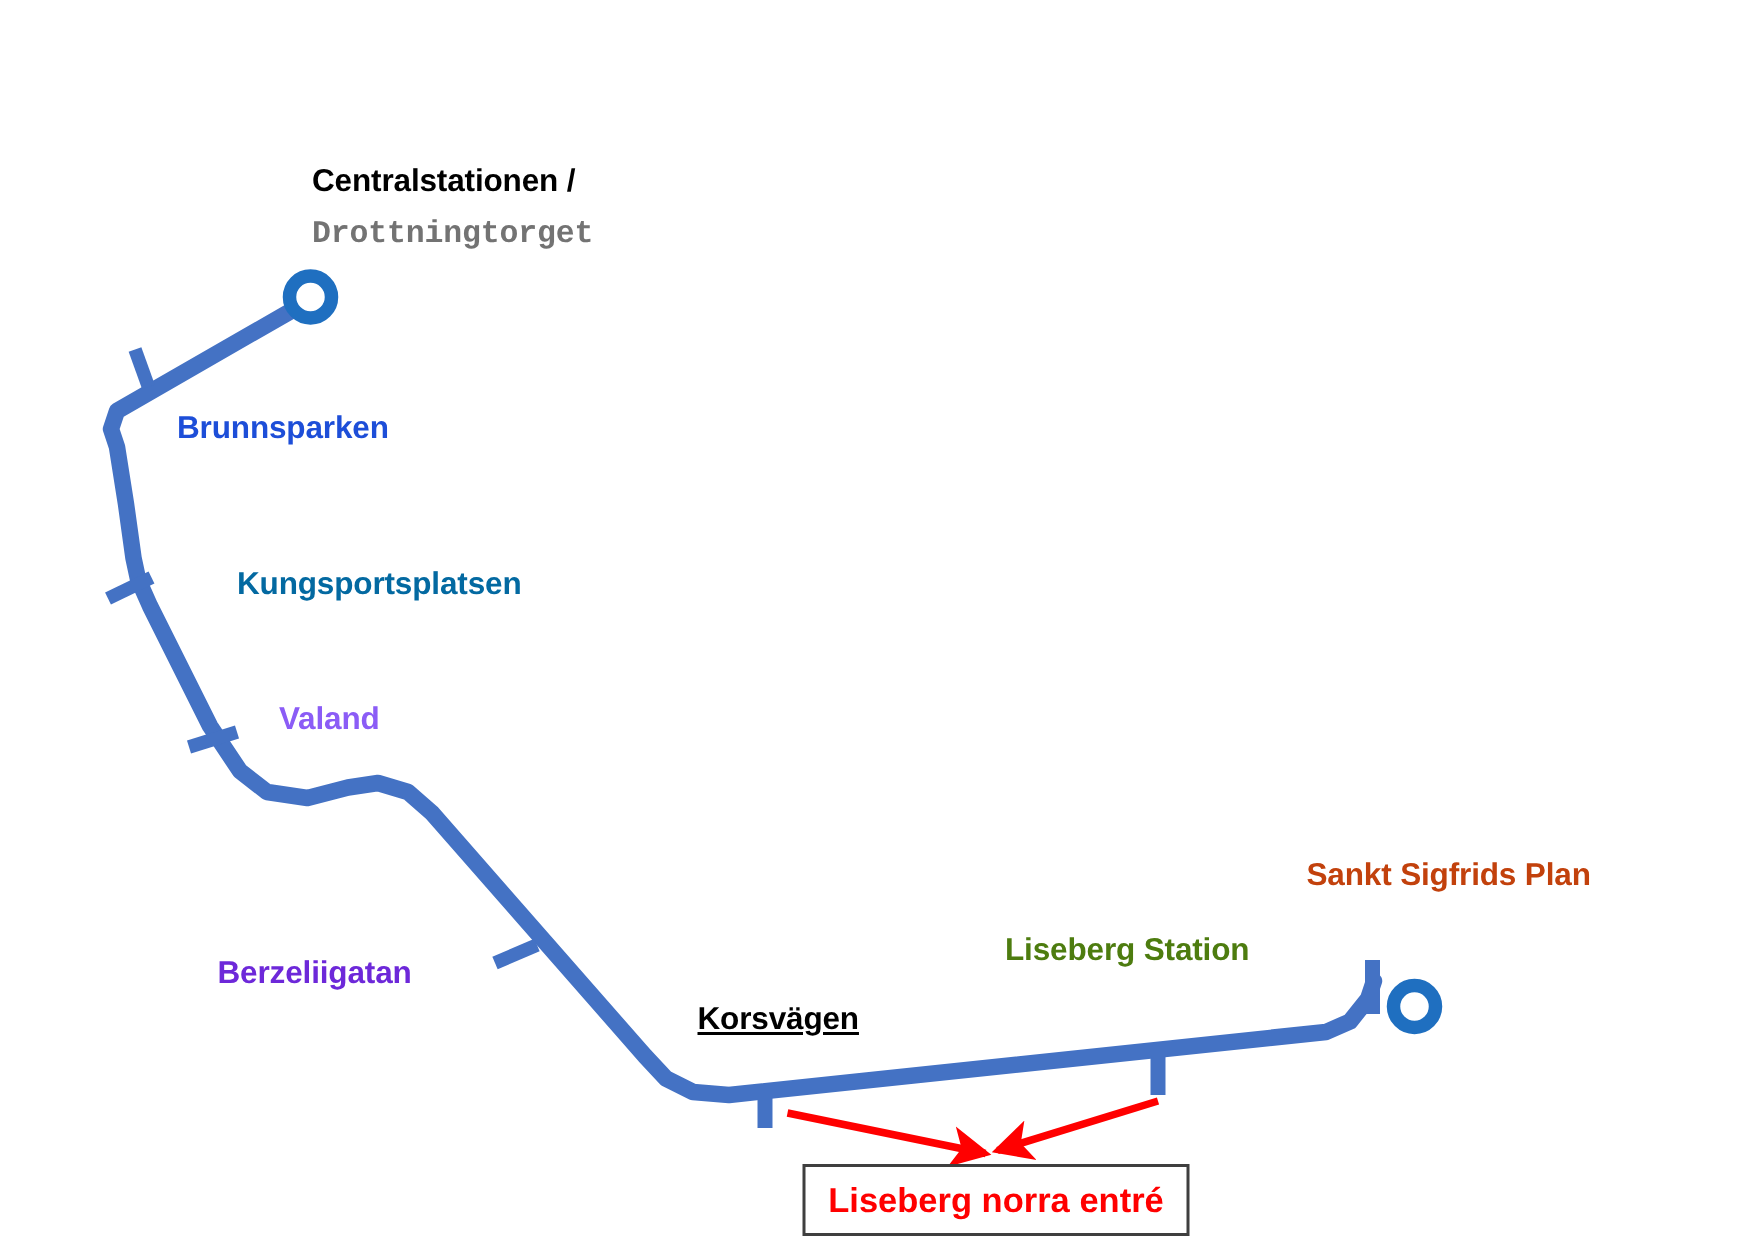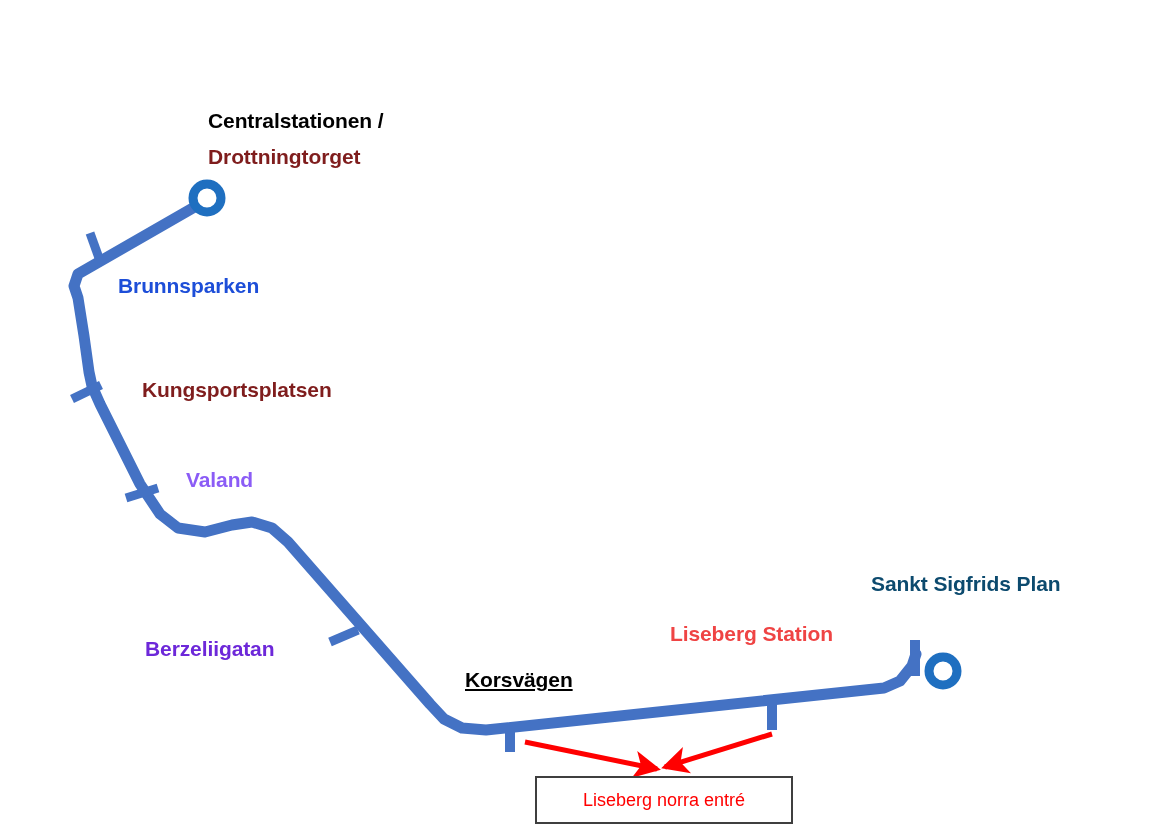--- a/index.html
+++ b/index.html
@@ -40,22 +40,22 @@
     position: absolute;
     box-sizing: border-box;
     background: #ffffff;
     border: 2px solid #3f3f3f;
     display: flex;
     align-items: center;
     justify-content: center;
   }
   .callout-text {
     font-family: "Liberation Sans", sans-serif;
-    font-weight: normal;
-    font-size: 18px;
+    font-weight: bold;
+    font-size: 23px;
     color: #FF0000;
     white-space: pre;
   }
 </style>
 </head>
 <body>
 
 <div id="map-root" style="background: rgb(255, 255, 255);">
 
   <svg id="map-svg" viewBox="0 0 1170 828">
@@ -83,27 +83,27 @@
       </g>
 
     <g id="arrow-group">
         <line x1="525" y1="706" x2="657" y2="733" stroke="#FF0000" stroke-width="5" marker-end="url(#red-arrowhead)"></line>
         <line x1="772" y1="698" x2="665" y2="731" stroke="#FF0000" stroke-width="5" marker-end="url(#red-arrowhead)"></line>
       </g>
   </svg>
 
   <div id="label-layer">
       <div class="station-label" style="left: 208px; top: 71px; color: rgb(0, 0, 0);">Centralstationen /</div>
-      <div class="station-label" style="left: 208px; top: 107px; color: #7f1d1d;">Drottningtorget</div>
+      <div class="station-label" style="left: 208px; top: 107px; color: #737373; font-family: Liberation Mono, monospace;">Drottningtorget</div>
       <div class="station-label" style="left: 118px; top: 236px; color: #1d4ed8;">Brunnsparken</div>
-      <div class="station-label" style="left: 142px; top: 340px; color: #7f1d1d;">Kungsportsplatsen</div>
+      <div class="station-label" style="left: 158px; top: 340px; color: #0369a1;">Kungsportsplatsen</div>
       <div class="station-label" style="left: 186px; top: 430px; color: #8b5cf6;">Valand</div>
       <div class="station-label" style="left: 145px; top: 599px; color: #6d28d9;">Berzeliigatan</div>
       <div class="station-label" style="left: 465px; top: 630px; color: rgb(0, 0, 0); text-decoration: underline;">Korsvägen</div>
-      <div class="station-label" style="left: 670px; top: 584px; color: #ef4444;">Liseberg Station</div>
-      <div class="station-label" style="left: 871px; top: 534px; color: #0c4a6e;">Sankt Sigfrids Plan</div>
+      <div class="station-label" style="left: 670px; top: 584px; color: #4d7c0f;">Liseberg Station</div>
+      <div class="station-label" style="left: 871px; top: 534px; color: #c2410c;">Sankt Sigfrids Plan</div>
     </div>
 
   <div class="callout-box" id="callout-box" style="left: 535px; top: 740px; width: 258px; height: 48px; border-color: rgb(63, 63, 63); background: rgb(255, 255, 255);">
     <span class="callout-text" style="color: rgb(255, 0, 0);">Liseberg norra entré</span>
   </div>
 
 </div>
 
 </body></html>

